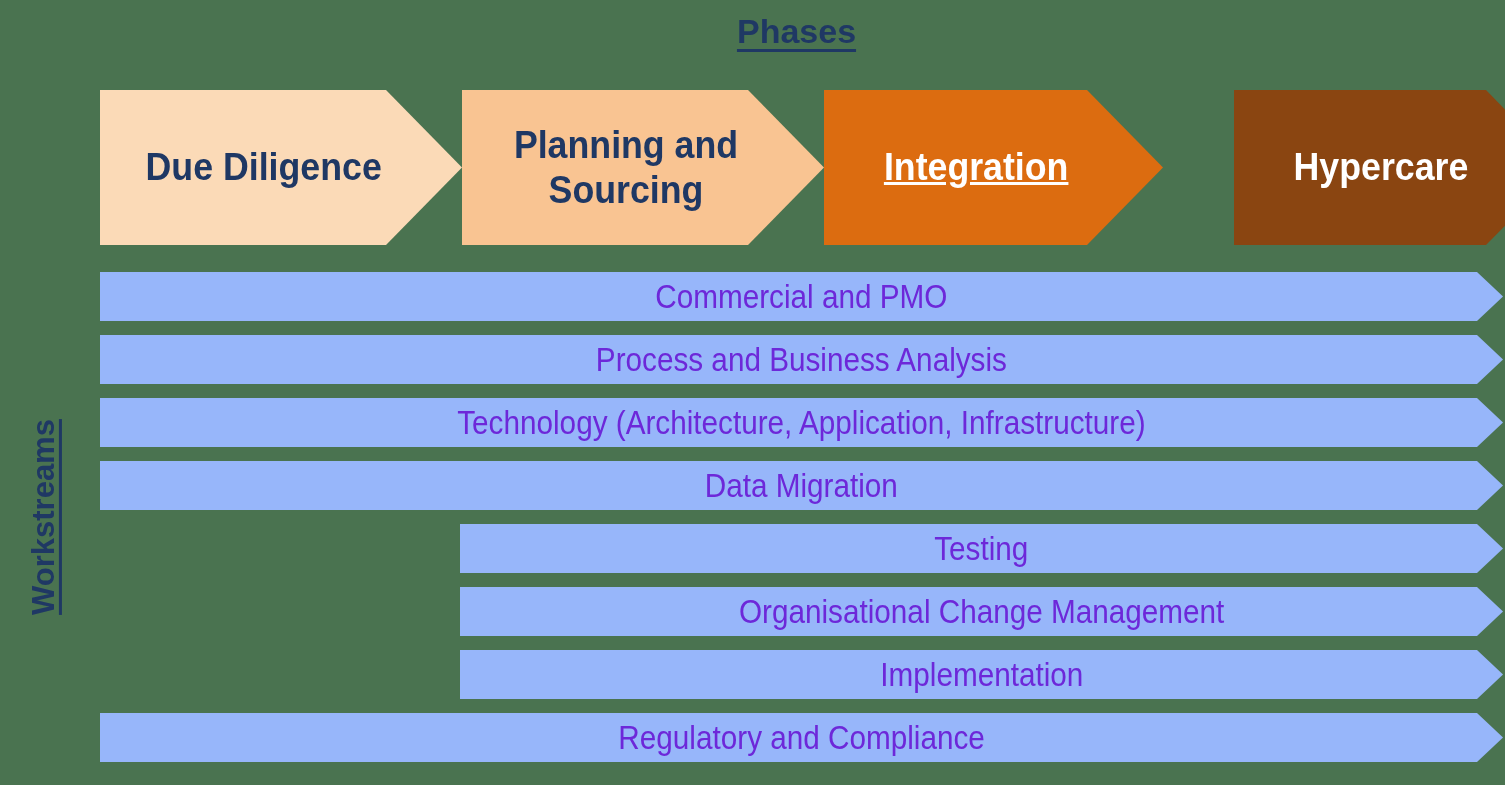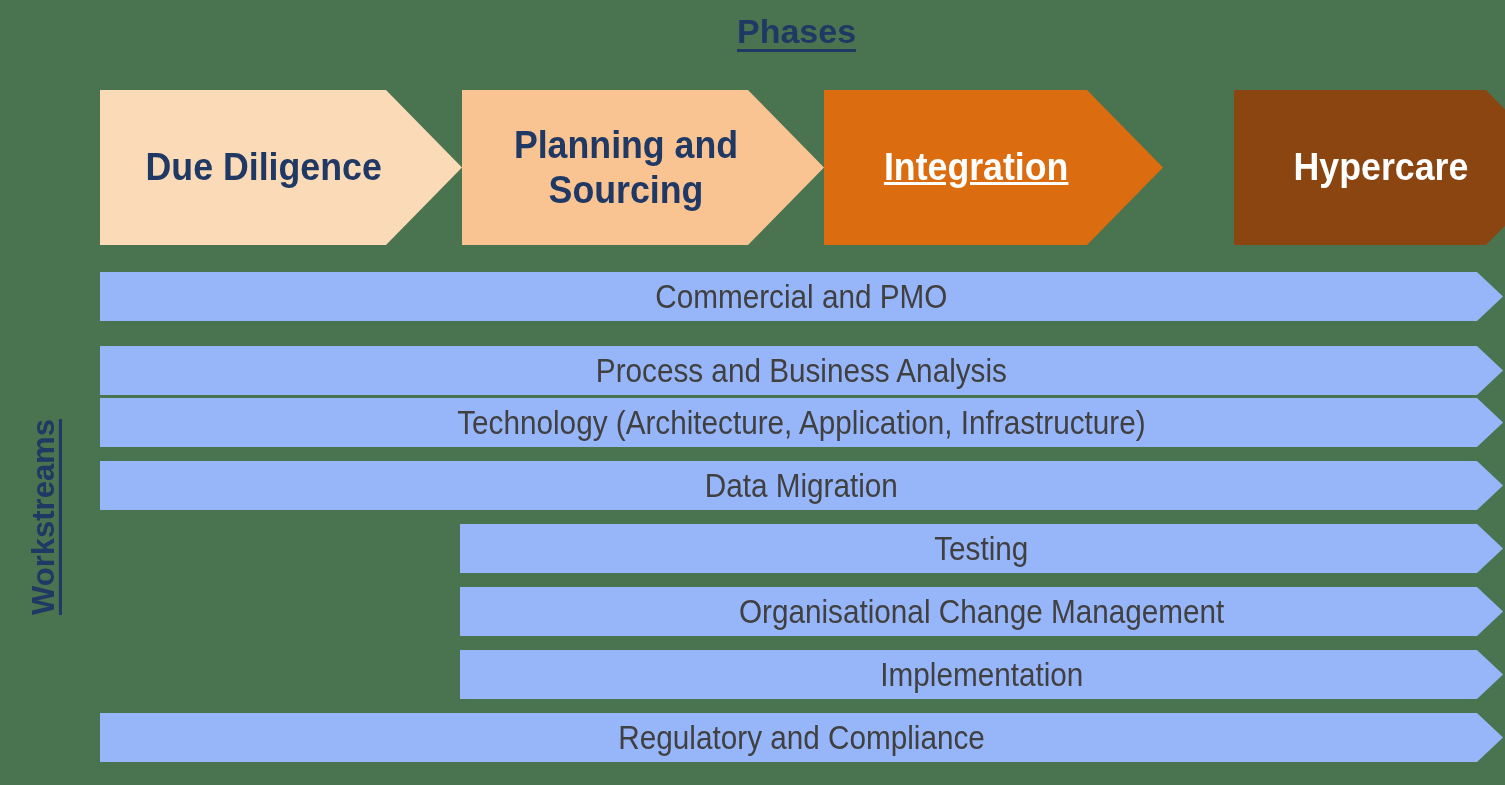--- a/index.html
+++ b/index.html
@@ -61,32 +61,32 @@
     clip-path: polygon(0 0, calc(100% - 76px) 0, 100% 50%, calc(100% - 76px) 100%, 0 100%);
   }
   .p1 { left: 100px;  width: 362px; background: #FBDAB7; }
   .p2 { left: 462px;  width: 362px; background: #F9C492; }
   .p3 { left: 824px;  width: 339px; background: #DC6C10; color: #FFFFFF; text-decoration: underline; }
   .p4 { left: 1234px; width: 328px; background: #8A4511; color: #FFFFFF; }
   .bar {
     position: absolute;
     height: 49px;
     background: #97B6FA;
-    color: #404040;
+    color: #6d28d9;
     display: flex;
     align-items: center;
     justify-content: center;
     font-size: 33px;
     clip-path: polygon(0 0, calc(100% - 26px) 0, 100% 50%, calc(100% - 26px) 100%, 0 100%);
     text-align: center;
   }
   .long  { left: 100px; width: 1403px; }
   .short { left: 460px; width: 1043px; }
   .b0 { top: 272px; }
-  .b1 { top: 346px; }
+  .b1 { top: 335px; }
   .b2 { top: 398px; }
   .b3 { top: 461px; }
   .b4 { top: 524px; }
   .b5 { top: 587px; }
   .b6 { top: 650px; }
   .b7 { top: 713px; }
   .cond { display: inline-block; transform: scaleX(0.90); white-space: nowrap; }
   .phase .cond { transform: scaleX(0.94); white-space: normal; }
 </style>
 </head>

